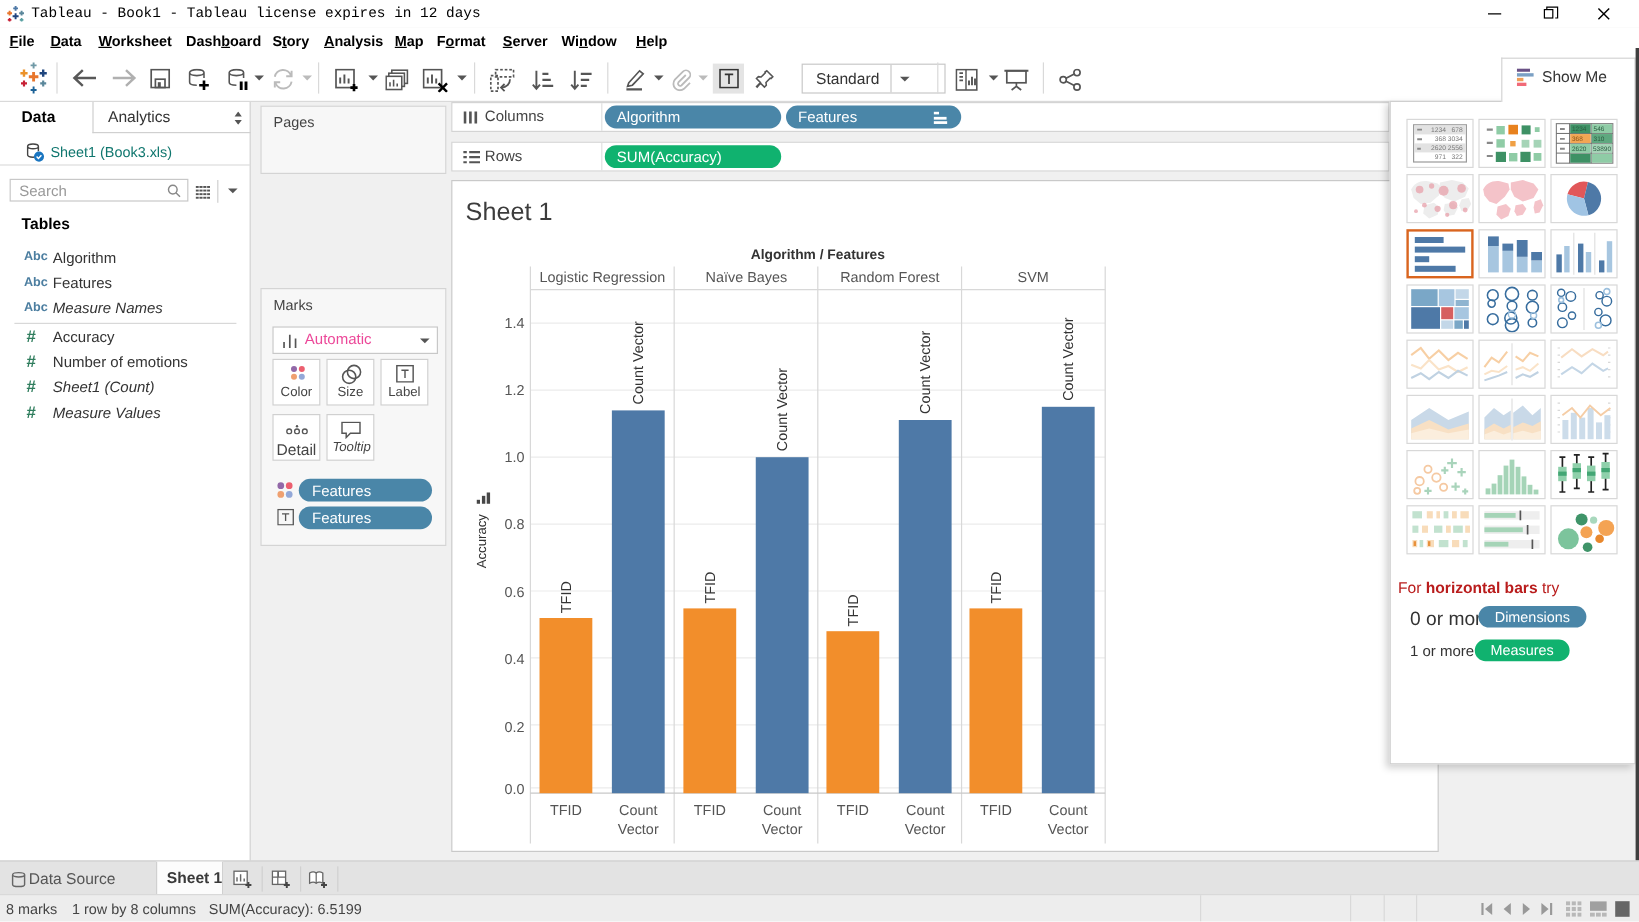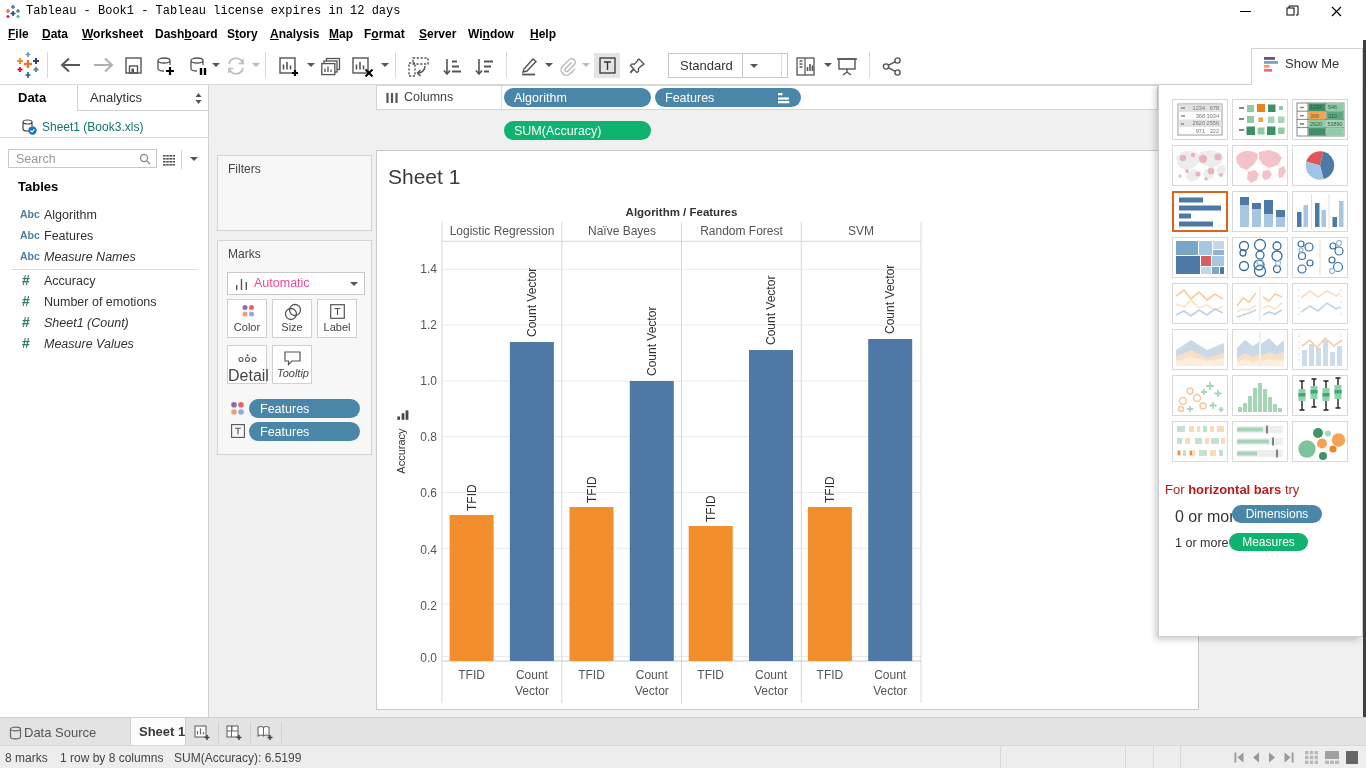--- a/index.html
+++ b/index.html
@@ -321,22 +321,22 @@
         <span class="ficon" style="color:#2f7d5d;font-size:14px;top:1px;left:22px;">#</span>
         <span class="ftext" style="font-style:italic;">Sheet1 (Count)</span>
       </div>
   <div class="fieldrow" style="top:249px">
         <span class="ficon" style="color:#2f7d5d;font-size:14px;top:1px;left:22px;">#</span>
         <span class="ftext" style="font-style:italic;">Measure Values</span>
       </div>
 </div>
 
 <div class="abs" id="cardscol">
-  <div class="card" style="top:70px;height:76px;">
-        <div class="cardlabel">Filters</div>
+  <div class="card" style="top:3px;height:57px;">
+        <div class="cardlabel">Pages</div>
       </div>
   <div class="card" style="top:155px;height:215px;">
     <div class="cardlabel">Marks</div>
 
     <div class="abs" style="left:9px;top:31px;width:138px;height:23px;border:1px solid #c8c8c8;background:#fff;">
       <svg class="abs" style="left:7px;top:5px" width="13" height="13" viewBox="0 0 13 13">
         <g fill="none" stroke="#555" stroke-width="1.4">
           <path d="M1.7 12V7M6.5 12V1M11.3 12V4"></path>
         </g>
       </svg>
@@ -368,21 +368,21 @@
       <div class="abs" style="left:0;top:21px;width:38px;text-align:center;font-size:11px;color:#444;">Label</div>
     </div>
 
     <div class="abs" style="left:9px;top:104px;width:40px;height:39px;border:1px solid #d0d0d0;background:#fff;">
       <svg class="abs" style="left:10px;top:8px" width="19" height="8" viewBox="0 0 19 8">
         <circle cx="3" cy="5.5" r="2" fill="none" stroke="#555" stroke-width="1.1"></circle>
         <circle cx="9.5" cy="5.5" r="2" fill="none" stroke="#555" stroke-width="1.1"></circle>
         <circle cx="16" cy="5.5" r="2" fill="none" stroke="#555" stroke-width="1.1"></circle>
         <circle cx="9.5" cy="1.2" r="1" fill="#555"></circle>
       </svg>
-      <div class="abs" style="left:0;top:21px;width:38px;text-align:center;font-size:16px;color:#444;">Detail</div>
+      <div class="abs" style="left:0;top:21px;width:38px;text-align:center;font-size:13px;color:#444;">Detail</div>
     </div>
     <div class="abs" style="left:54px;top:104px;width:40px;height:39px;border:1px solid #d0d0d0;background:#fff;">
       <svg class="abs" style="left:11px;top:5px" width="17" height="15" viewBox="0 0 17 15">
         <path d="M1 1h15v9h-8l-3.5 3.5V10H1z" fill="none" stroke="#555" stroke-width="1.2"></path>
       </svg>
       <div class="abs" style="left:0;top:21px;width:40px;text-align:center;font-size:11px;color:#444;font-style:italic;">Tooltip</div>
     </div>
 
     <svg class="abs" style="left:12px;top:160px" width="15" height="15" viewBox="0 0 15 15">
       <circle cx="4" cy="3.7" r="2.8" fill="#9268a8"></circle>
@@ -413,20 +413,28 @@
 <div class="pill bluepill" style="left:504px;top:88px;width:147px;">
       <span>Algorithm</span>
     </div>
 <div class="pill bluepill" style="left:655px;top:88px;width:146px;">
       <span>Features</span>
   <svg class="abs" style="left:123px;top:5px" width="13" height="11" viewBox="0 0 13 11">
     <rect x="0" y="0" width="4.5" height="2.3" fill="#fff"></rect>
     <rect x="0" y="4.4" width="10.8" height="2.3" fill="#fff"></rect>
     <rect x="0" y="8" width="11.3" height="2.3" fill="#fff"></rect>
   </svg>
+</div>
+<div class="abs" id="shelfrows">
+  <svg class="abs" style="left:9px;top:6px" width="14" height="12" viewBox="0 0 14 12">
+    <path d="M0 1.8h3M0 6h3M0 10.2h3" stroke="#555" stroke-width="1.8"></path>
+    <path d="M5 1.8h9M5 6h9M5 10.2h9" stroke="#555" stroke-width="1.8"></path>
+  </svg>
+  <div class="shelflabel">Rows</div>
+  <div class="abs" style="left:124px;top:0;width:1px;height:23px;background:#e0e0e0;"></div>
 </div>
 <div class="pill greenpill" style="left:504px;top:121px;width:147px;">
       <span>SUM(Accuracy)</span>
     </div>
 
 <div class="abs" id="sheetarea">
   <div class="abs" style="left:11px;top:14px;font-size:21px;color:#3c3c3c;">Sheet 1</div>
   <svg class="abs" style="left:0;top:0" width="821" height="558" viewBox="0 0 821 558">
 
     <g stroke="#ebebeb" stroke-width="1">

